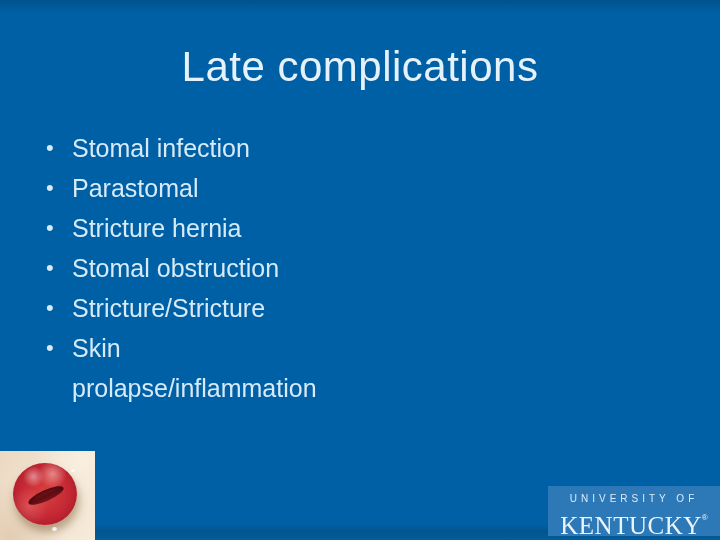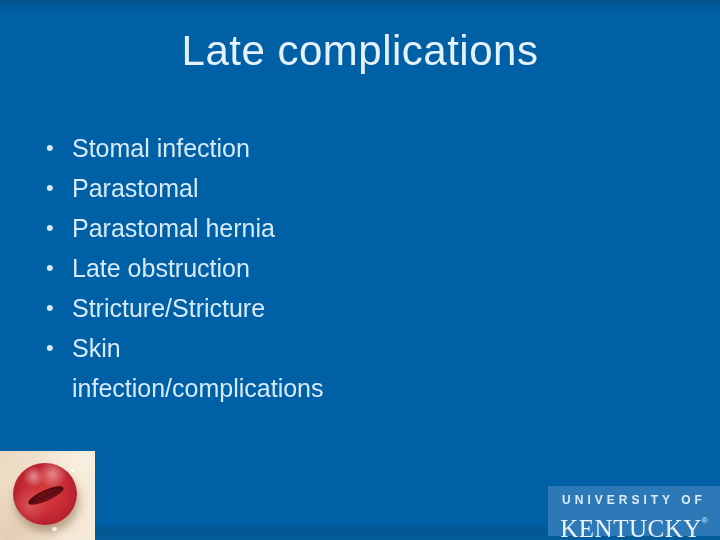--- a/index.html
+++ b/index.html
@@ -12,21 +12,21 @@
     height: 540px;
     background: linear-gradient(180deg,
       #00528c 0px, #015a9b 7px,
       #0060a6 14px, #0060a6 524px,
       #02568f 531px, #045c9c 540px);
     overflow: hidden;
   }
 
   .title {
     position: absolute;
-    top: 26px;
+    top: 42px;
     left: 0;
     width: 720px;
     text-align: center;
     font-size: 42px;
     line-height: 50px;
     font-weight: 400;
     color: #e6f2fb;
     letter-spacing: 0.5px;
   }
 
@@ -103,22 +103,22 @@
     position: absolute;
     left: 548px;
     top: 486px;
     width: 172px;
     height: 50px;
     background: #2d79b7;
     text-align: center;
     padding-top: 7px;
   }
   .logo-line1 {
-    font-size: 12px;
-    font-weight: 700;
+    font-size: 10px;
+    font-weight: 400;
     letter-spacing: 4px;
     color: #dcebf7;
     white-space: nowrap;
   }
   .logo-line2 {
     font-family: "Liberation Serif", serif;
     font-size: 25px;
     line-height: 27px;
     letter-spacing: 0.5px;
     color: #ecf4fb;
@@ -142,33 +142,33 @@
     <li class="bullet-row">
       <span class="bullet-dot">•</span>
       <span class="bullet-text">Stomal infection</span>
     </li>
     <li class="bullet-row">
       <span class="bullet-dot">•</span>
       <span class="bullet-text">Parastomal</span>
     </li>
     <li class="bullet-row">
       <span class="bullet-dot">•</span>
-      <span class="bullet-text">Parastomal hernia</span>
+      <span class="bullet-text">Stricture hernia</span>
     </li>
     <li class="bullet-row">
       <span class="bullet-dot">•</span>
-      <span class="bullet-text">Late obstruction</span>
+      <span class="bullet-text">Stomal obstruction</span>
     </li>
     <li class="bullet-row">
       <span class="bullet-dot">•</span>
       <span class="bullet-text">Stricture/Stricture</span>
     </li>
     <li class="bullet-row">
       <span class="bullet-dot">•</span>
-      <span class="bullet-text">Skin infection/complications</span>
+      <span class="bullet-text">Skin prolapse/inflammation</span>
     </li>
   </ul>
 
   <div class="photo">
     <div class="stoma">
       <div class="stoma-slit"></div>
     </div>
     <div class="photo-speck1"></div>
     <div class="photo-speck2"></div>
   </div>

